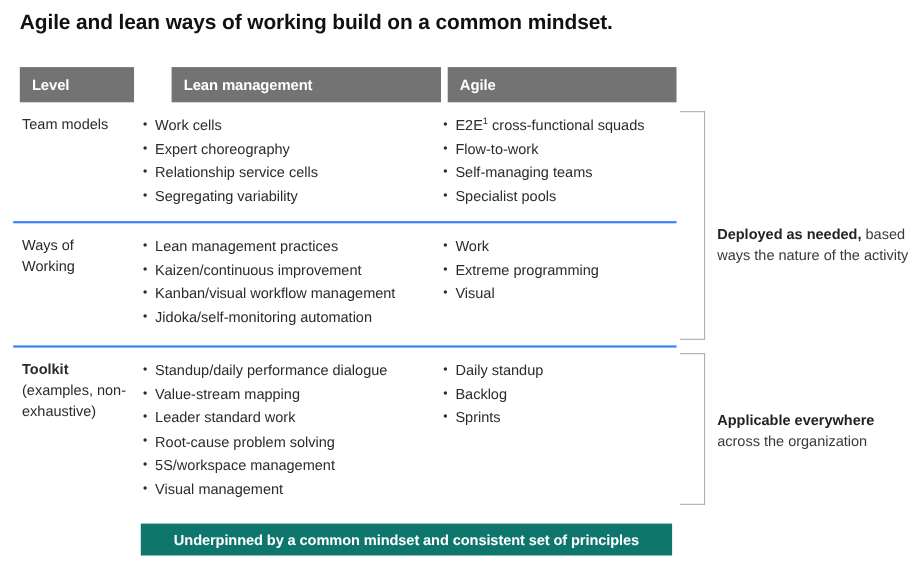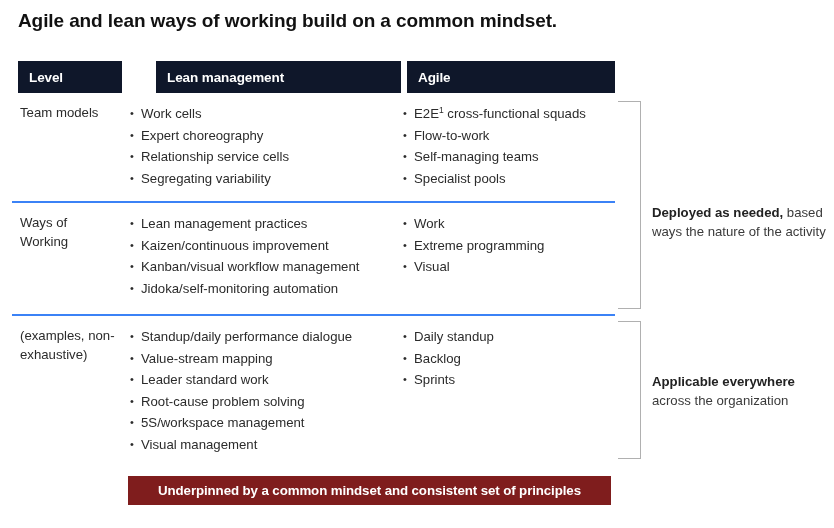--- a/index.html
+++ b/index.html
@@ -32,21 +32,21 @@
   
   #header-row {
     position: absolute;
     left: 18px;
     top: 61px;
     width: 597px;
     height: 32px;
     display: flex;
   }
   .hdr-cell {
-    background: #0f172a;
+    background: #737373;
     color: #ffffff;
     font-size: 13.5px;
     font-weight: bold;
     display: flex;
     align-items: center;
     padding-left: 11px;
     box-sizing: border-box;
     height: 32px;
     letter-spacing: -0.1px;
   }
@@ -146,21 +146,21 @@
   #annot-0 { top: 203px; }
   #annot-1 { top: 372px; }
 
   
   #bottom-banner {
     position: absolute;
     left: 128px;
     top: 476px;
     width: 483px;
     height: 29px;
-    background: #7f1d1d;
+    background: #0f766e;
     color: #ffffff;
     font-size: 13.3px;
     font-weight: bold;
     display: flex;
     align-items: center;
     justify-content: center;
     letter-spacing: -0.1px;
     box-sizing: border-box;
   }
 </style>
@@ -218,20 +218,21 @@
       <ul class="blist">
         <li>Work</li>
         <li>Extreme programming</li>
         <li>Visual</li>
       </ul>
     </div>
   </div>
 
   <div class="trow" id="row-2">
     <div class="c-level">
+      <span class="lvl-strong">Toolkit</span>
       <span class="lvl-sub">(examples, non-exhaustive)</span>
     </div>
     <div class="c-lean">
       <ul class="blist">
         <li>Standup/daily performance dialogue</li>
         <li>Value-stream mapping</li>
         <li>Leader standard work</li>
         <li>Root-cause problem solving</li>
         <li>5S/workspace management</li>
         <li>Visual management</li>

